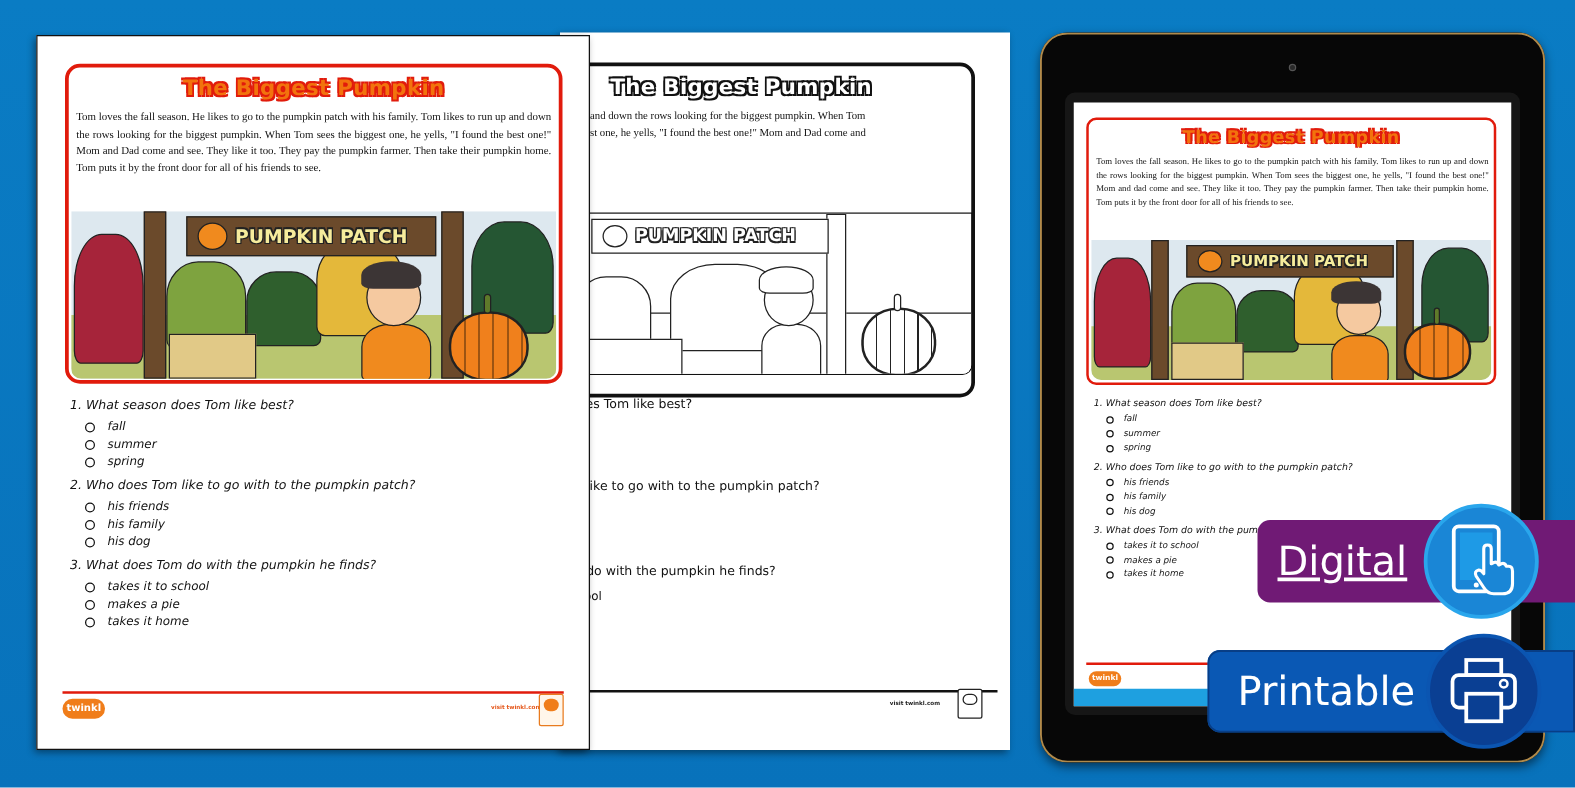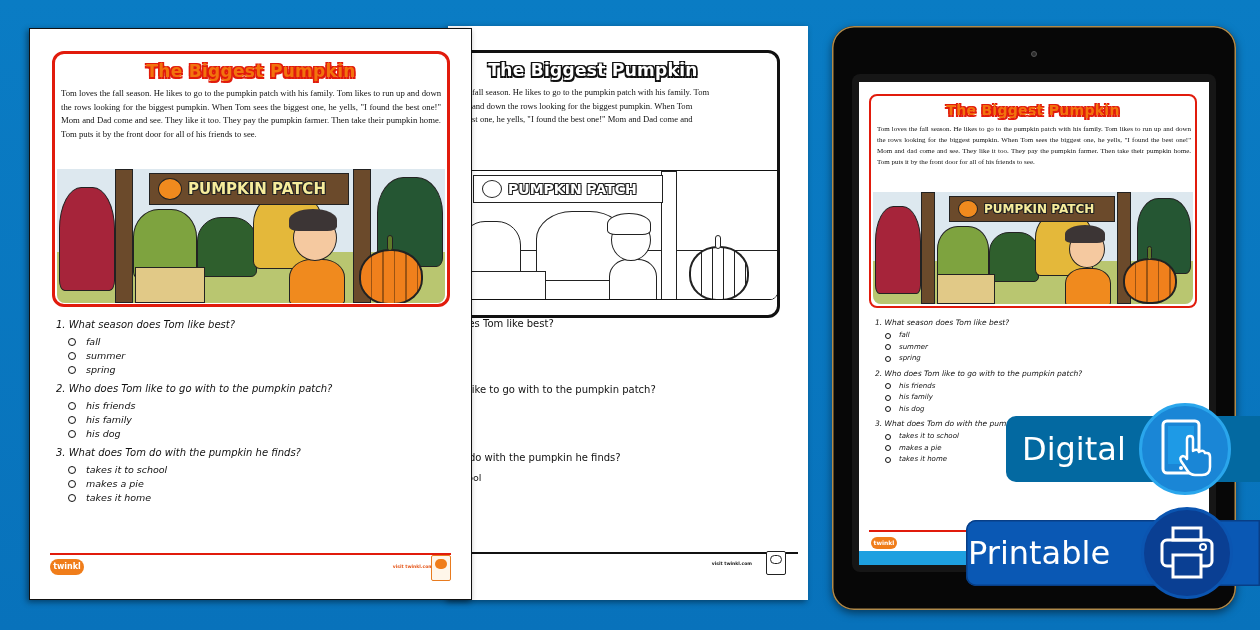--- a/index.html
+++ b/index.html
@@ -136,44 +136,43 @@
   }
   .screen-bar { position: absolute; left: 0; right: 0; bottom: 0; height: 14px; background: #1ea0e0; }
 
   
   .pill {
     position: absolute; color: #fff; font-family: "DejaVu Sans", sans-serif;
     display: flex; align-items: center; z-index: 5;
   }
   .pill.digital {
     left: 1006px; top: 416px; width: 254px; height: 66px;
-    background: #0369a1; border-radius: 10px 0 0 10px;
+    background: #701a75; border-radius: 10px 0 0 10px; text-decoration: underline;
   }
   .pill.printable {
     left: 966px; top: 520px; width: 294px; height: 66px;
     background: #0a58b4; border-radius: 10px 0 0 10px;
     box-shadow: 0 0 0 1.5px #083e86 inset;
   }
   .pill .pill-label { font-size: 32px; padding-left: 16px; }
-  .pill.printable .pill-label { padding-left: 2px; }
+  .pill.printable .pill-label { padding-left: 24px; }
   .pill-circle {
     position: absolute; width: 92px; height: 92px; border-radius: 50%;
     display: flex; align-items: center; justify-content: center;
   }
   .pill.digital .pill-circle { left: 133px; top: -13px; background: #1a86d6; border: 3px solid #2aa6ec; }
   .pill.printable .pill-circle { left: 175px; top: -13px; background: #0a3f93; border: 3px solid #0b55b1; }
 </style>
 </head>
 <body>
 
 <div class="sheet bw">
   <div class="story-box bwbox" style="left:-20px; top:24px; width:352px; height:268px;"></div>
   <div class="story-title bwt" style="position:absolute; left:30px; top:34px; width:230px; font-size:17px;">The Biggest Pumpkin</div>
   <div class="story-text" style="position:absolute; left:24px; top:60px; width:300px; font-size:8.6px; line-height:13.5px;">
-    <div>fall season. He likes to go to the pumpkin patch with his family. Tom</div>
     <div>and down the rows looking for the biggest pumpkin. When Tom</div>
     <div>st one, he yells, "I found the best one!" Mom and Dad come and</div>
   </div>
 
   <div class="scene" style="left:12px; top:144px; width:318px; height:130px; border:1.5px solid #111;">
     <div class="sky"></div>
     <div class="ground" style="border-top:1.5px solid #222;"></div>
     <div class="tree" style="left:0; top:50px; width:60px; height:60px;"></div>
     <div class="tree" style="left:75px; top:40px; width:90px; height:70px;"></div>
     <div class="post" style="left:200px; top:0; width:16px; height:130px;"></div>

